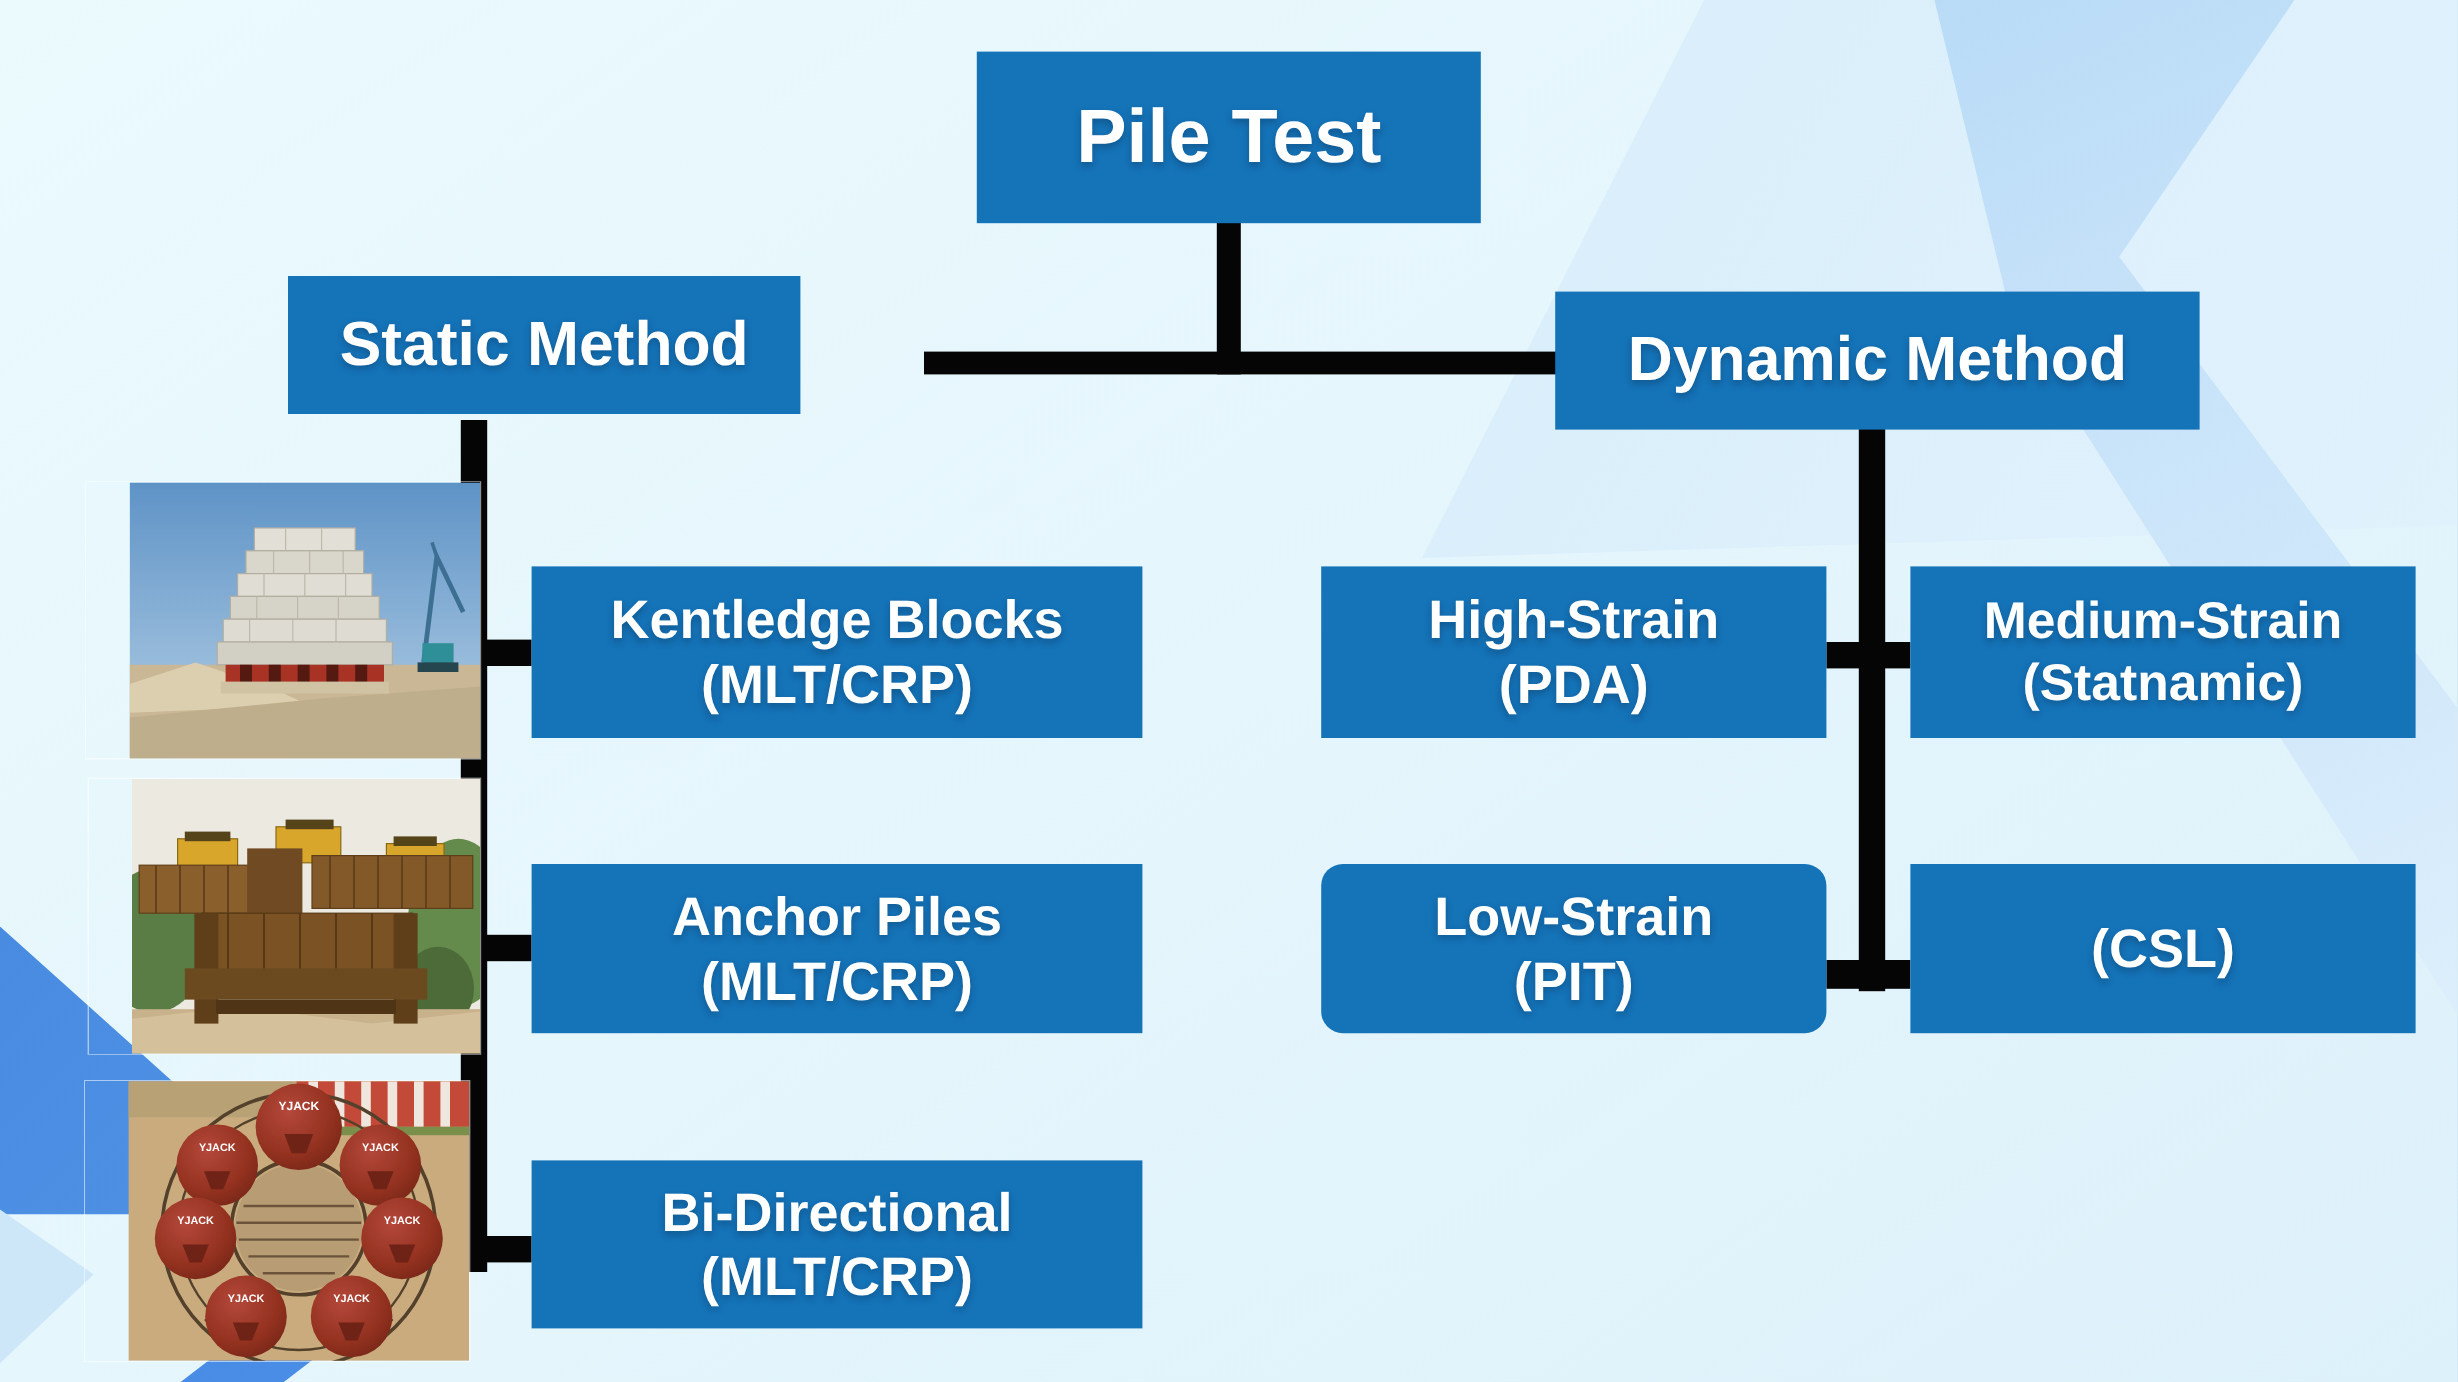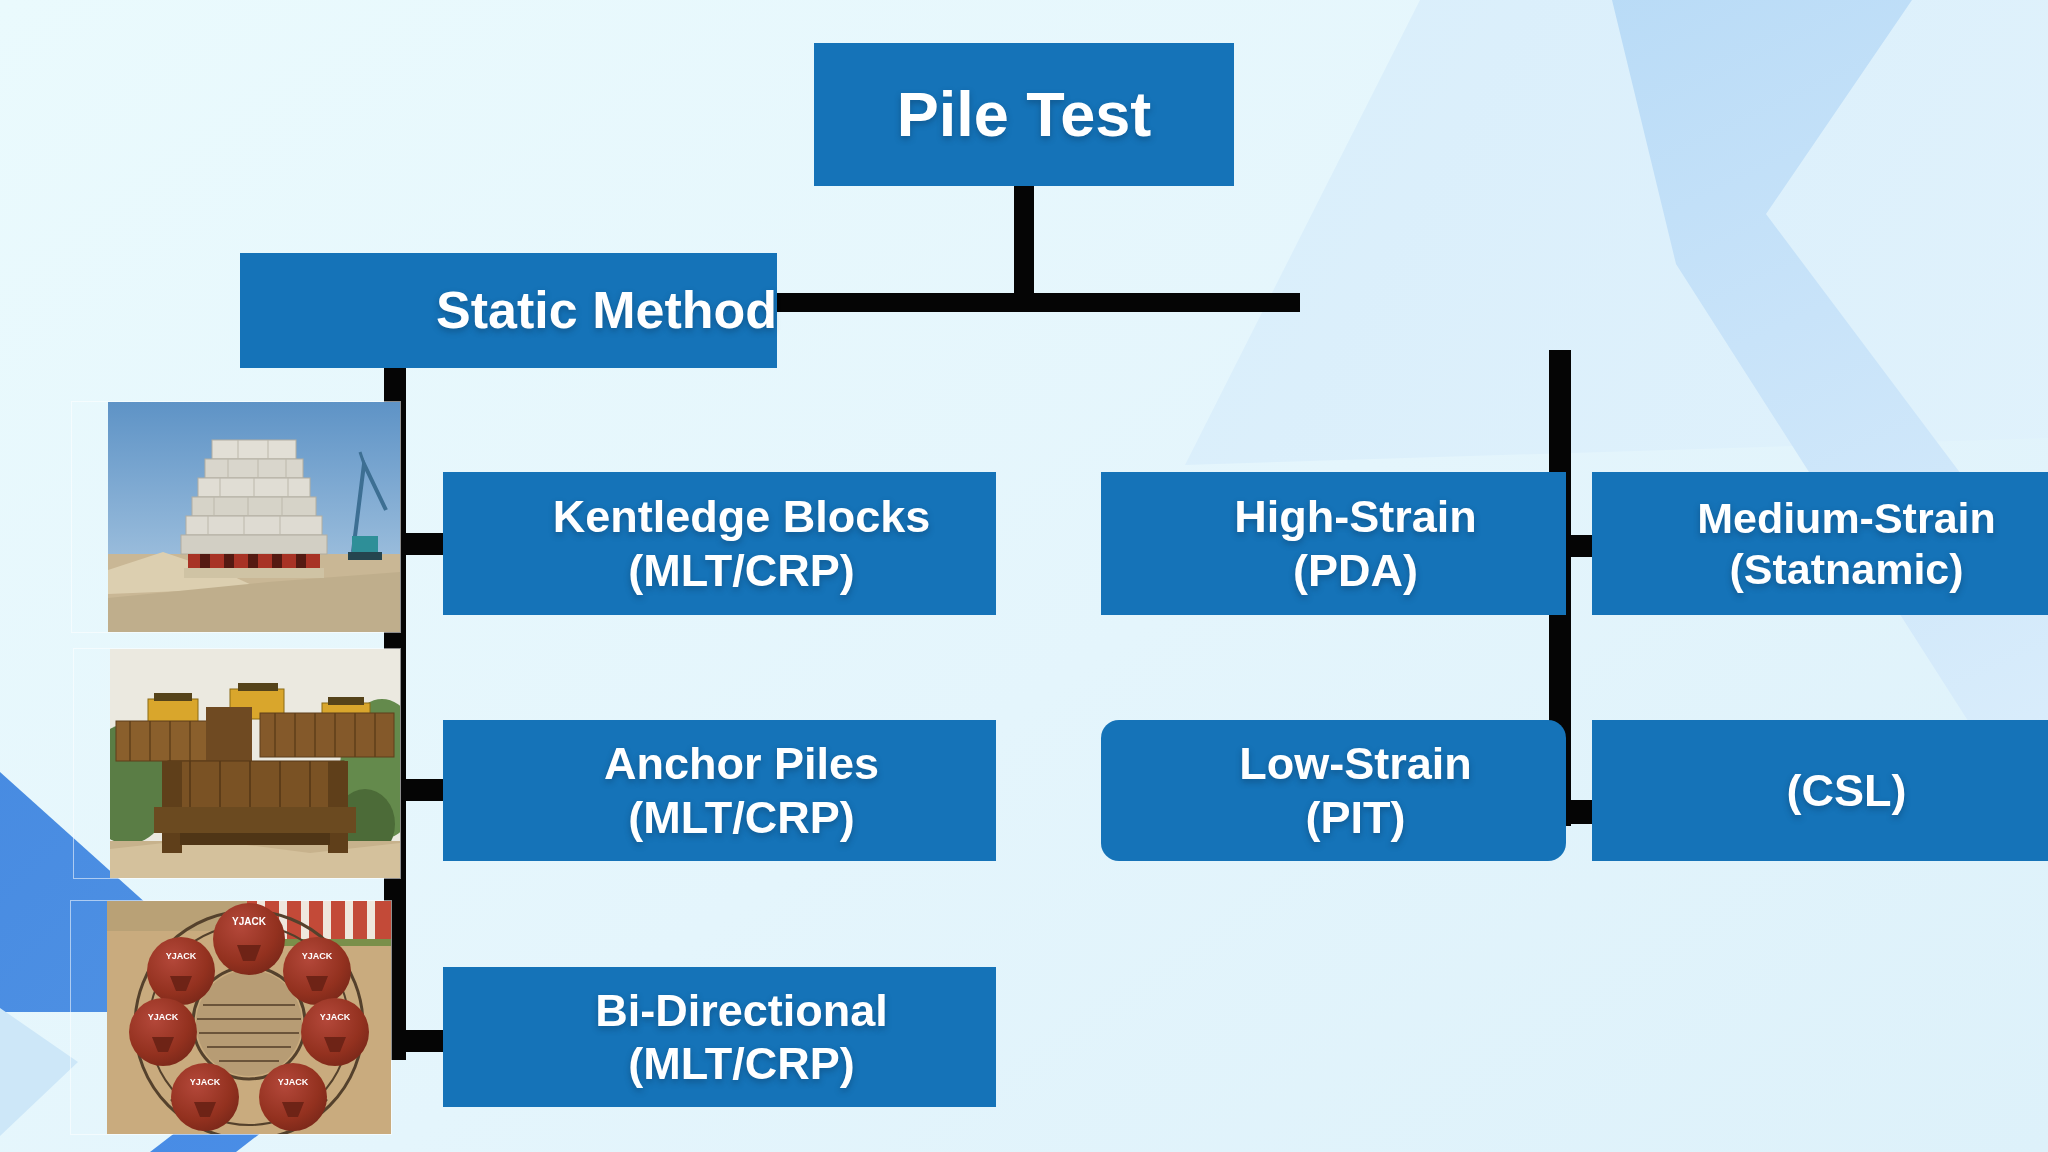--- a/index.html
+++ b/index.html
@@ -21,23 +21,23 @@
     clip-path:polygon(150px 1152px,202px 1112px,288px 1112px,236px 1152px);}
   .conn{position:absolute;background:#050505;z-index:2;}
   .box{
     position:absolute;z-index:3;background:#1573b8;color:#ffffff;
     display:flex;flex-direction:column;align-items:center;justify-content:center;
     text-align:center;font-weight:bold;line-height:1.18;
     text-shadow:0 3px 6px rgba(8,40,70,.35);
   }
   .box-root{left:814px;top:43px;width:420px;height:143px;font-size:63px;}
   .box-branch{font-size:52px;}
-  .box-static{left:240px;top:253px;width:537px;height:115px;align-items:flex-end;}
+  .box-static{left:240px;top:230px;width:427px;height:115px;}
   .box-dynamic{left:1296px;top:243px;width:537px;height:115px;}
-  .box-leaf{font-size:45px;padding-left:44px;}
+  .box-leaf{font-size:45px;}
   .box-k{left:443px;top:472px;width:509px;height:143px;}
   .box-a{left:443px;top:720px;width:509px;height:141px;}
   .box-b{left:443px;top:967px;width:509px;height:140px;}
   .box-hs{left:1101px;top:472px;width:421px;height:143px;}
   .box-ms{left:1592px;top:472px;width:421px;height:143px;font-size:43px;}
   .box-ls{left:1101px;top:720px;width:421px;height:141px;border-radius:18px;}
   .box-us{left:1592px;top:720px;width:421px;height:141px;}
   .photo{position:absolute;z-index:3;box-shadow:0 0 0 1px rgba(255,255,255,.55);padding-left:36px;}
   .photo svg{display:block;width:100%;height:100%;}
 </style>
@@ -63,20 +63,23 @@
   <div class="conn" style="left:1522px;top:800px;width:70px;height:24px;"></div>
 
   <div class="box box-root">
     <span>Pile Test</span>
   </div>
 
   <div class="box box-branch box-static">
     <span>Static Method</span>
   </div>
 
+  <div class="box box-branch box-dynamic">
+    <span>Dynamic Method</span>
+  </div>
 
   <div class="box box-leaf box-k">
     <span>Kentledge Blocks</span>
     <span>(MLT/CRP)</span>
   </div>
 
   <div class="box box-leaf box-a">
     <span>Anchor Piles</span>
     <span>(MLT/CRP)</span>
   </div>

